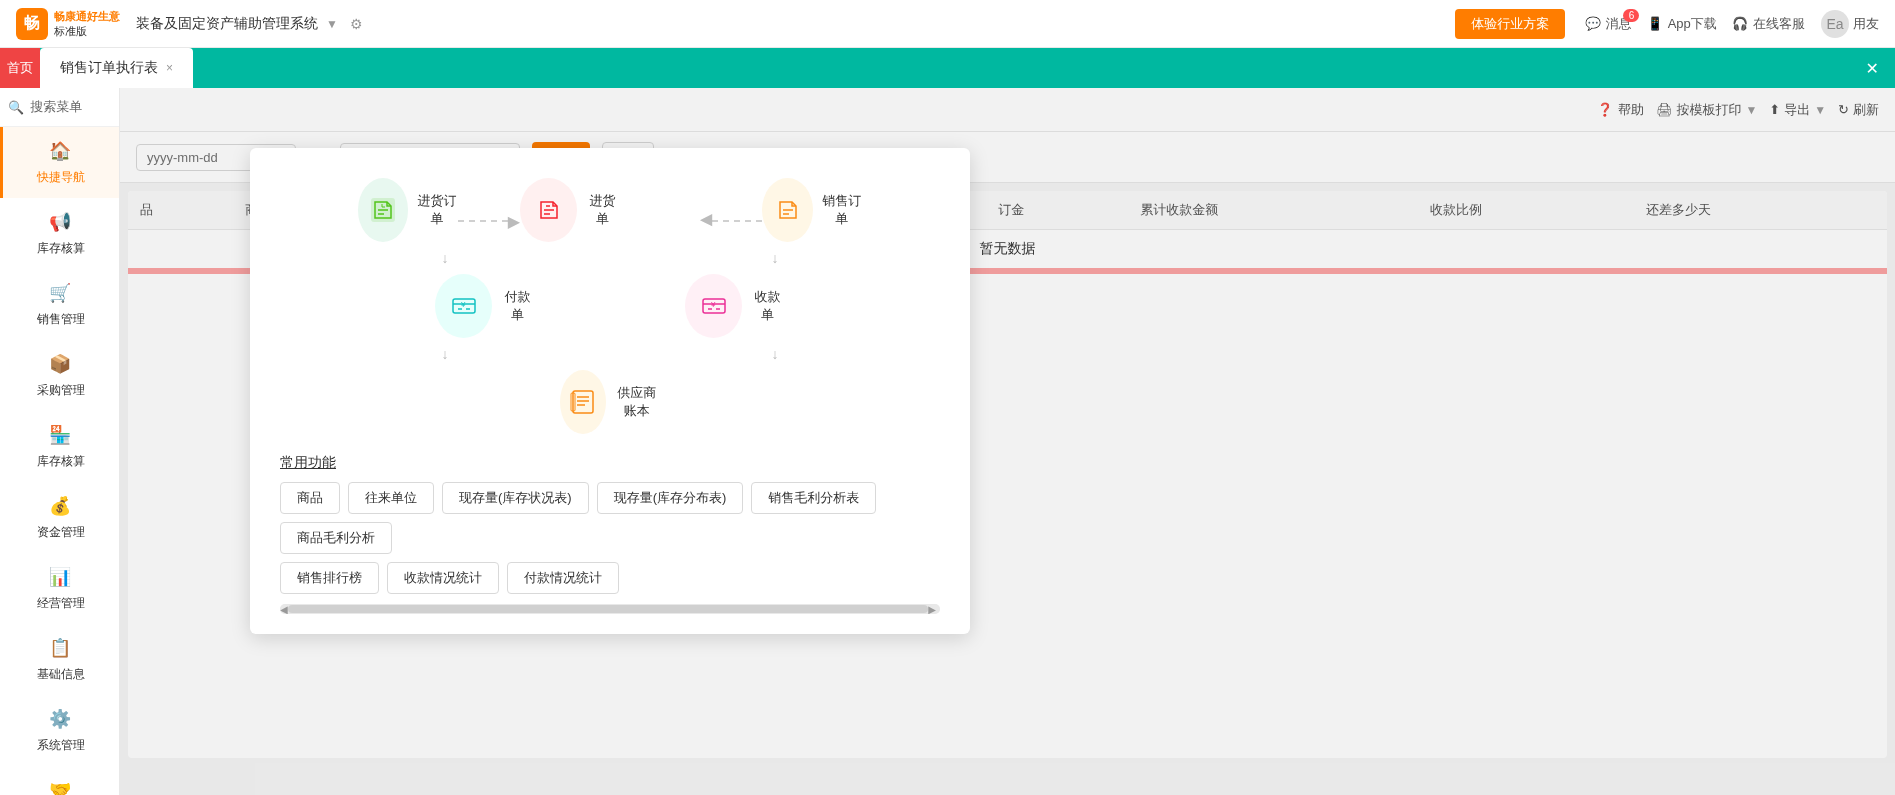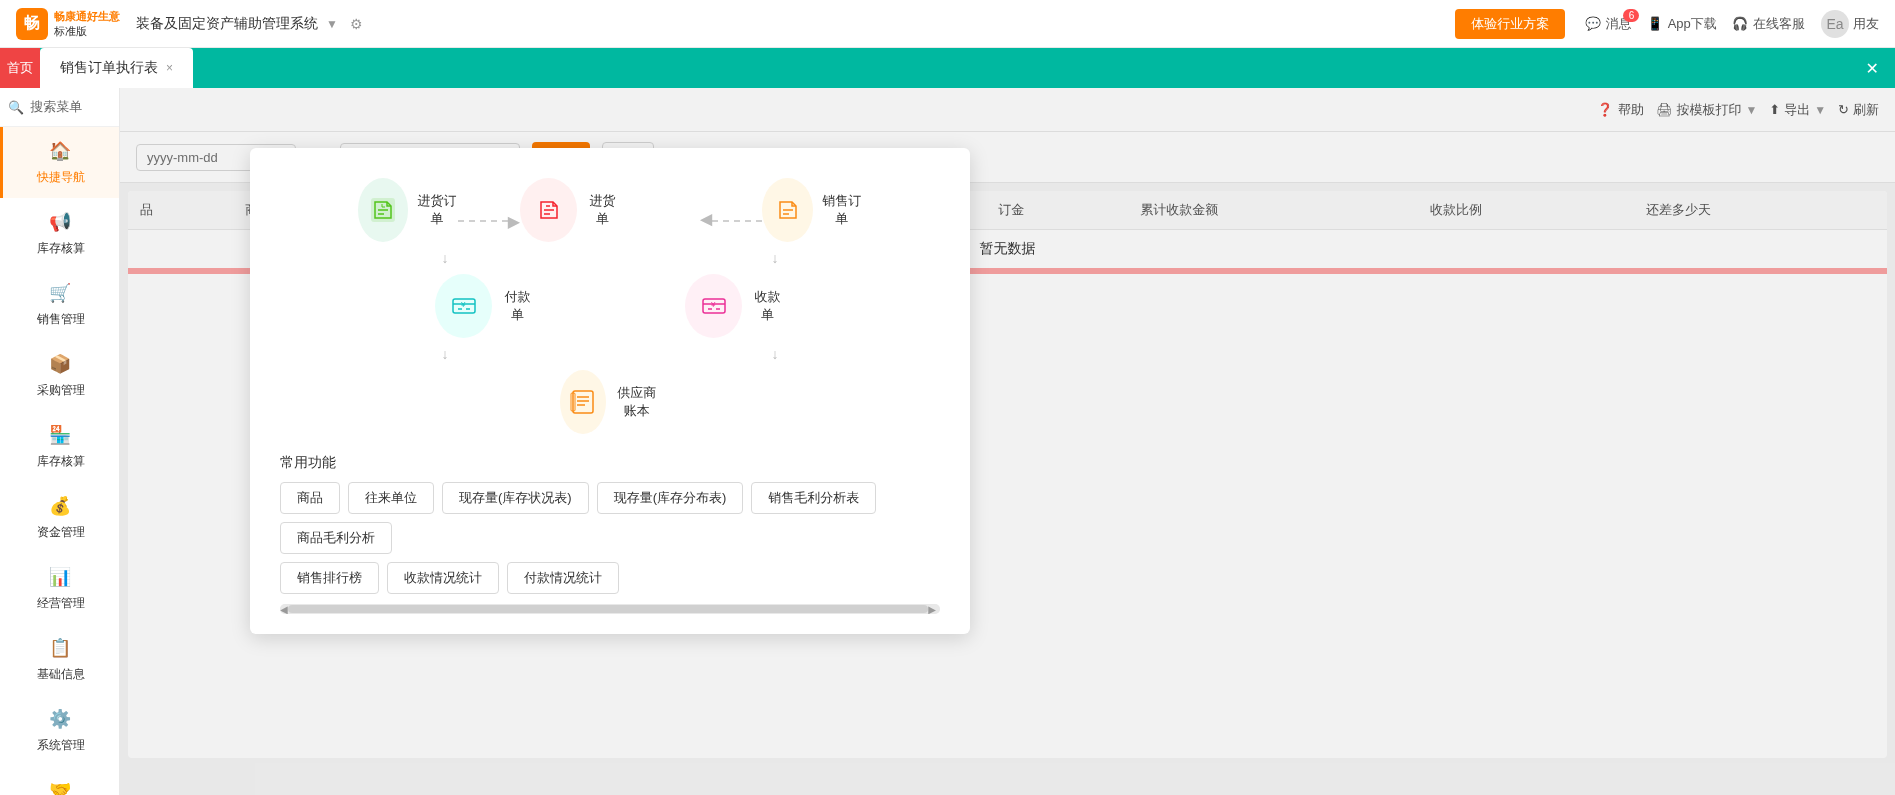--- a/index.html
+++ b/index.html
@@ -385,20 +385,21 @@
     .arrow-head { color: #bbb; font-size: 16px; }
     .arrow-down-container { display: flex; justify-content: center; height: 20px; }
     .arrow-down { color: #bbb; font-size: 14px; }
 
     
     .common-functions { margin-top: 8px; }
     .common-functions .title {
       font-size: 14px;
       color: #333;
       margin-bottom: 10px;
+      text-decoration: underline;
     }
     .func-buttons {
       display: flex;
       flex-wrap: wrap;
       gap: 8px;
       margin-bottom: 8px;
     }
     .func-btn {
       border: 1px solid #d9d9d9;
       background: #fff;

